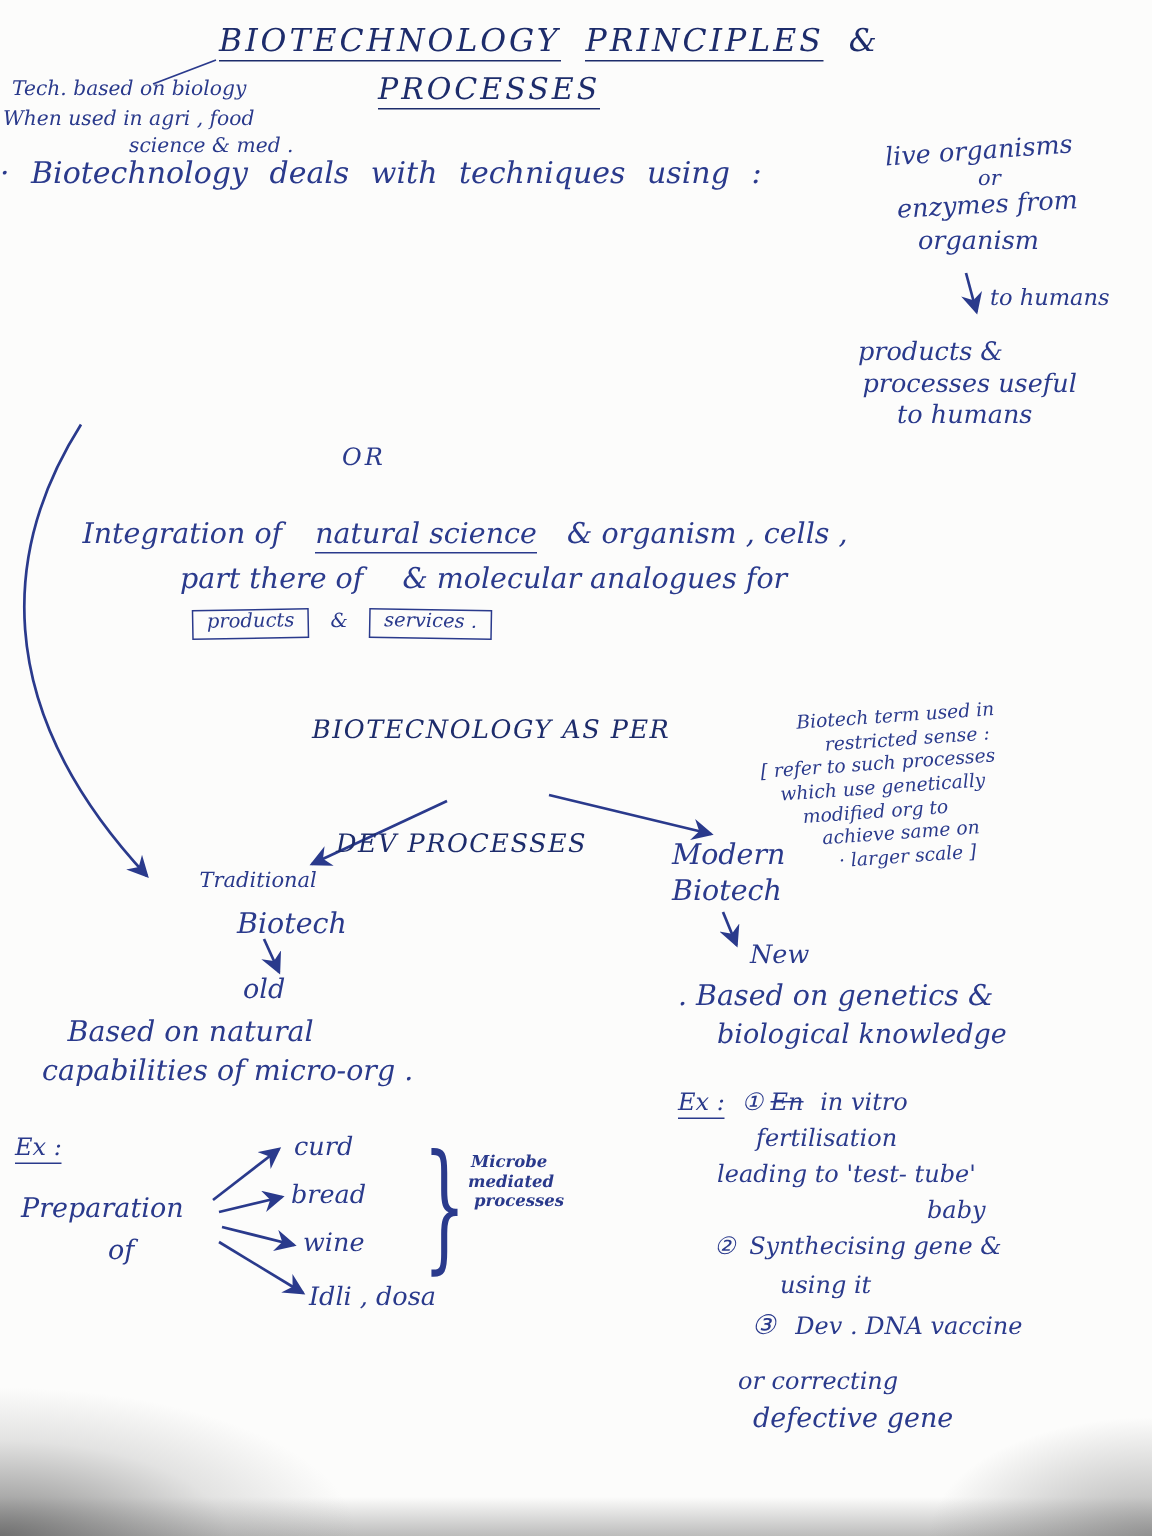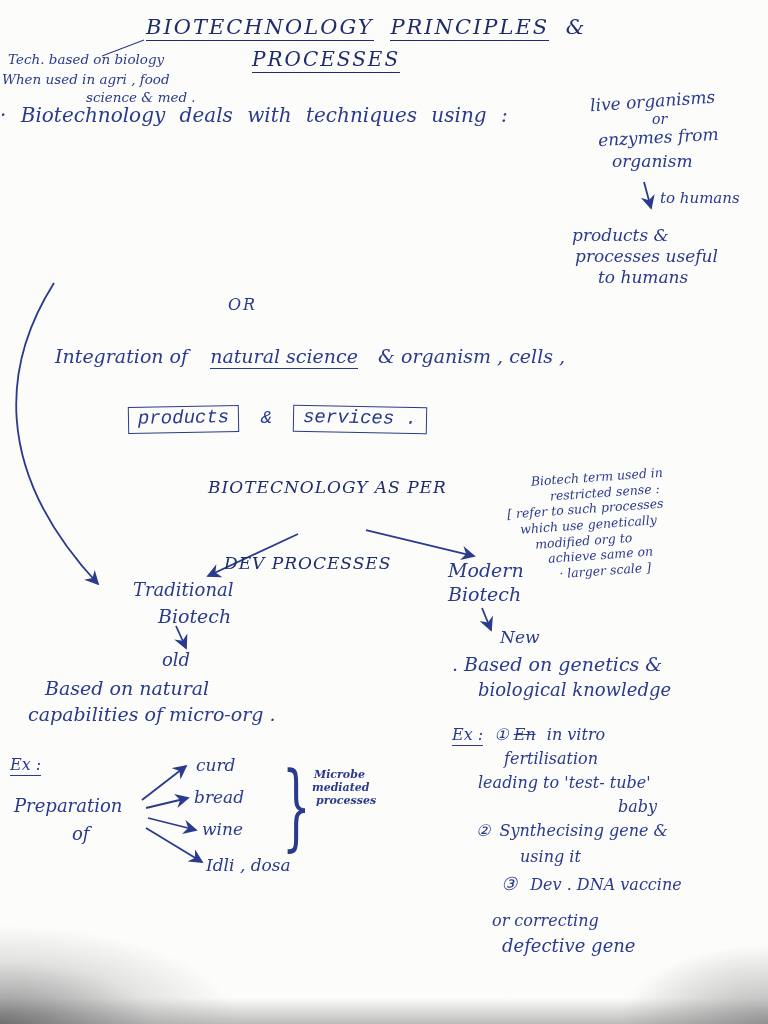--- a/index.html
+++ b/index.html
@@ -80,40 +80,44 @@
   <div class="hw" style="left:575px;top:247px;font-size:17px;">processes useful</div>
   <div class="hw" style="left:598px;top:268px;font-size:17px;">to humans</div>
 
   <div class="hw" style="left:228px;top:296px;font-size:16px;letter-spacing:2px;">OR</div>
 
   <div class="hw" style="left:55px;top:346px;font-size:19px;">
     <span>Integration  of</span>
     <span class="ul" style="margin-left:16px;">natural science</span>
     <span style="margin-left:14px;">&amp; organism , cells ,</span>
   </div>
-  <div class="hw" style="left:128px;top:406px;font-size:19px;font-family:Liberation Mono, monospace;">
+  <div class="hw" style="left:120px;top:376px;font-size:19px;">
+    <span>part there of</span>
+    <span style="margin-left:20px;">&amp; molecular analogues for</span>
+  </div>
+  <div class="hw" style="left:128px;top:406px;font-size:13px;">
     <span class="boxed" style="transform:rotate(-1deg);">products</span>
     <span style="margin-left:10px;">&amp;</span>
     <span class="boxed" style="margin-left:10px;transform:rotate(1deg);">services .</span>
   </div>
 
   <div class="hw dark" style="left:208px;top:478px;font-size:17px;letter-spacing:1px;">BIOTECNOLOGY  AS  PER</div>
   <div class="hw dark" style="left:224px;top:506px;font-size:17px;letter-spacing:1px;margin-top:48px;">DEV  PROCESSES</div>
 
   <div class="hw" style="left:508px;top:470px;font-size:12.5px;transform:rotate(-4deg);line-height:1.25;">
     <div style="margin-left:26px;">Biotech term used in</div>
     <div style="margin-left:44px;">restricted sense :</div>
     <div style="margin-left:0px;">[ refer  to  such  processes</div>
     <div style="margin-left:12px;">which  use  genetically</div>
     <div style="margin-left:26px;">modified  org  to</div>
     <div style="margin-left:38px;">achieve  same  on</div>
     <div style="margin-left:48px;">· larger scale ]</div>
   </div>
 
-  <div class="hw" style="left:133px;top:580px;font-size:18px;">Traditional</div>
+  <div class="hw" style="left:133px;top:580px;font-size:14px;">Traditional</div>
   <div class="hw" style="left:158px;top:606px;font-size:19px;">Biotech</div>
   <div class="hw" style="left:162px;top:650px;font-size:18px;">old</div>
   <div class="hw" style="left:45px;top:678px;font-size:19px;">Based  on  natural</div>
   <div class="hw" style="left:28px;top:704px;font-size:19px;">capabilities  of  micro-org .</div>
 
   <div class="hw" style="left:10px;top:756px;font-size:16px;">
     <span class="ul">Ex :</span>
   </div>
   <div class="hw" style="left:14px;top:796px;font-size:18px;">Preparation</div>
   <div class="hw" style="left:72px;top:824px;font-size:18px;">of</div>

